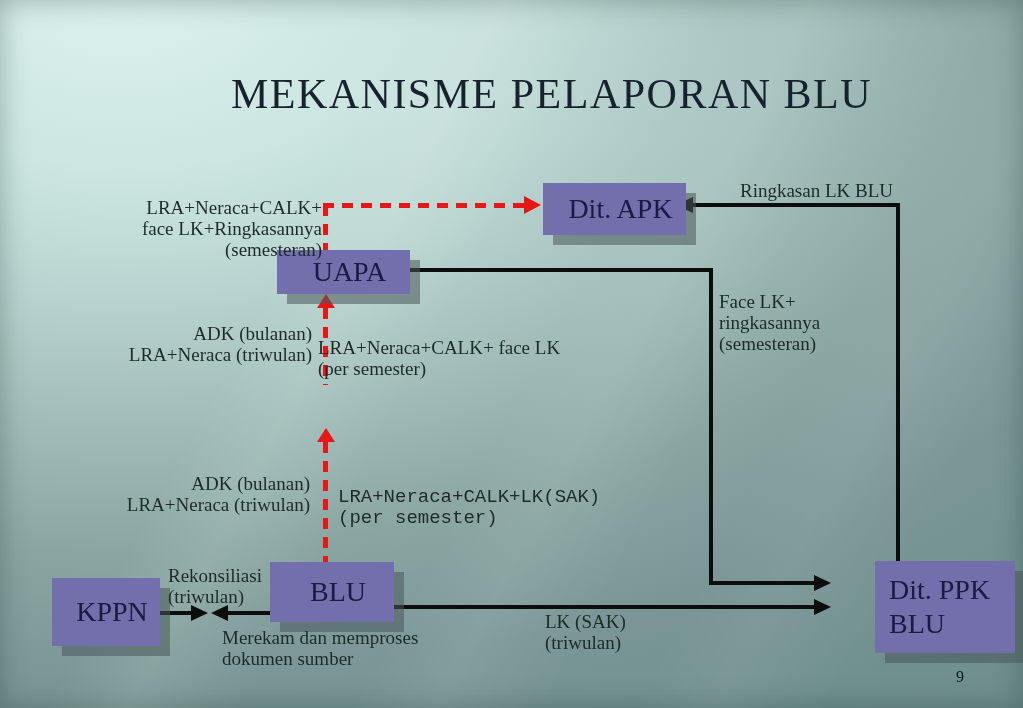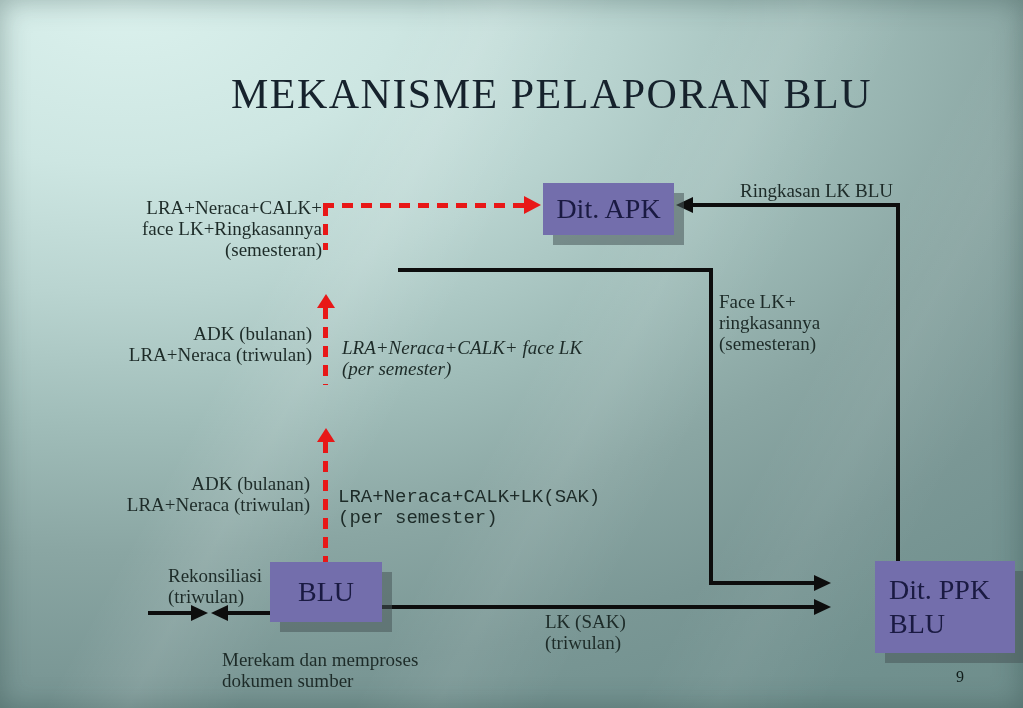--- a/index.html
+++ b/index.html
@@ -29,21 +29,21 @@
     color:var(--title-text,#16222c);
     padding-left:40px;
   }
   .node{
     position:absolute;
     background:var(--node-fill,#736eac);
     box-shadow:10px 10px 0 0 var(--node-shadow,rgba(72,88,90,0.55));
     color:var(--node-text,#1a1a42);
     font-size:28px;
     display:flex;align-items:center;justify-content:center;
-    white-space:pre-line;line-height:1.2;
+    white-space:pre-line;line-height:1.2;padding-left:12px;
   }
   .node.left-align{justify-content:flex-start;padding-left:14px;box-sizing:border-box;}
   .lbl{
     position:absolute;
     color:var(--label-text,#1d2b28);
     font-size:19px;line-height:21px;
     white-space:pre-line;
   }
   .lbl.right{text-align:right;margin-top:24px;}
   .hline,.vline{position:absolute;background:var(--line-black,#0d0d0d);}
@@ -85,41 +85,43 @@
   <div class="rdash-v" style="left:323px;top:442px;height:120px;"></div>
   <div class="ah up-red" style="left:317px;top:428px;"></div>
 
   <div class="rdash-v" style="left:323px;top:308px;height:77px;"></div>
   <div class="ah up-red" style="left:317px;top:294px;"></div>
 
   <div class="rdash-v" style="left:323px;top:205px;height:45px;"></div>
   <div class="rdash-h" style="left:323px;top:203px;width:201px;"></div>
   <div class="ah right-red" style="left:524px;top:196px;"></div>
 
+  <div class="node" style="left:52px;top:578px;width:96px;height:68px;">KPPN</div>
   <div class="node" style="left:270px;top:562px;width:112px;height:60px;">BLU</div>
+  <div class="node" style="left:277px;top:250px;width:121px;height:44px;">UAPA</div>
   <div class="node" style="left:543px;top:183px;width:131px;height:52px;">Dit. APK</div>
   <div class="node left-align" style="left:831px;top:561px;width:140px;height:92px;margin-left:44px;">Dit. PPK
 BLU</div>
 
   <div class="lbl right" style="left:118px;top:173px;width:204px;">LRA+Neraca+CALK+
 face LK+Ringkasannya
 (semesteran)</div>
   <div class="lbl" style="left:713px;top:180px;width:180px;text-align:right;">Ringkasan LK BLU</div>
   <div class="lbl right" style="left:110px;top:299px;width:202px;">ADK (bulanan)
 LRA+Neraca (triwulan)</div>
-  <div class="lbl" style="left:342px;top:337px;width:270px;font-style:italic;">LRA+Neraca+CALK+ face LK
+  <div class="lbl" style="left:318px;top:337px;width:270px;">LRA+Neraca+CALK+ face LK
 (per semester)</div>
   <div class="lbl" style="left:719px;top:291px;width:150px;">Face LK+
 ringkasannya
 (semesteran)</div>
   <div class="lbl right" style="left:108px;top:449px;width:202px;">ADK (bulanan)
 LRA+Neraca (triwulan)</div>
   <div class="lbl" style="left:338px;top:487px;width:280px;font-family:Liberation Mono, monospace;">LRA+Neraca+CALK+LK(SAK)
 (per semester)</div>
   <div class="lbl" style="left:168px;top:565px;width:130px;font-family:Liberation Serif, serif;">Rekonsiliasi
 (triwulan)</div>
-  <div class="lbl" style="left:222px;top:649px;width:240px;font-family:Liberation Serif, serif;">Merekam dan memproses
+  <div class="lbl" style="left:222px;top:627px;width:240px;font-family:Liberation Serif, serif;">Merekam dan memproses
 dokumen sumber</div>
   <div class="lbl" style="left:545px;top:611px;width:130px;">LK (SAK)
 (triwulan)</div>
 
   <div class="page-num">9</div>
 </div>
 
 </body></html>

